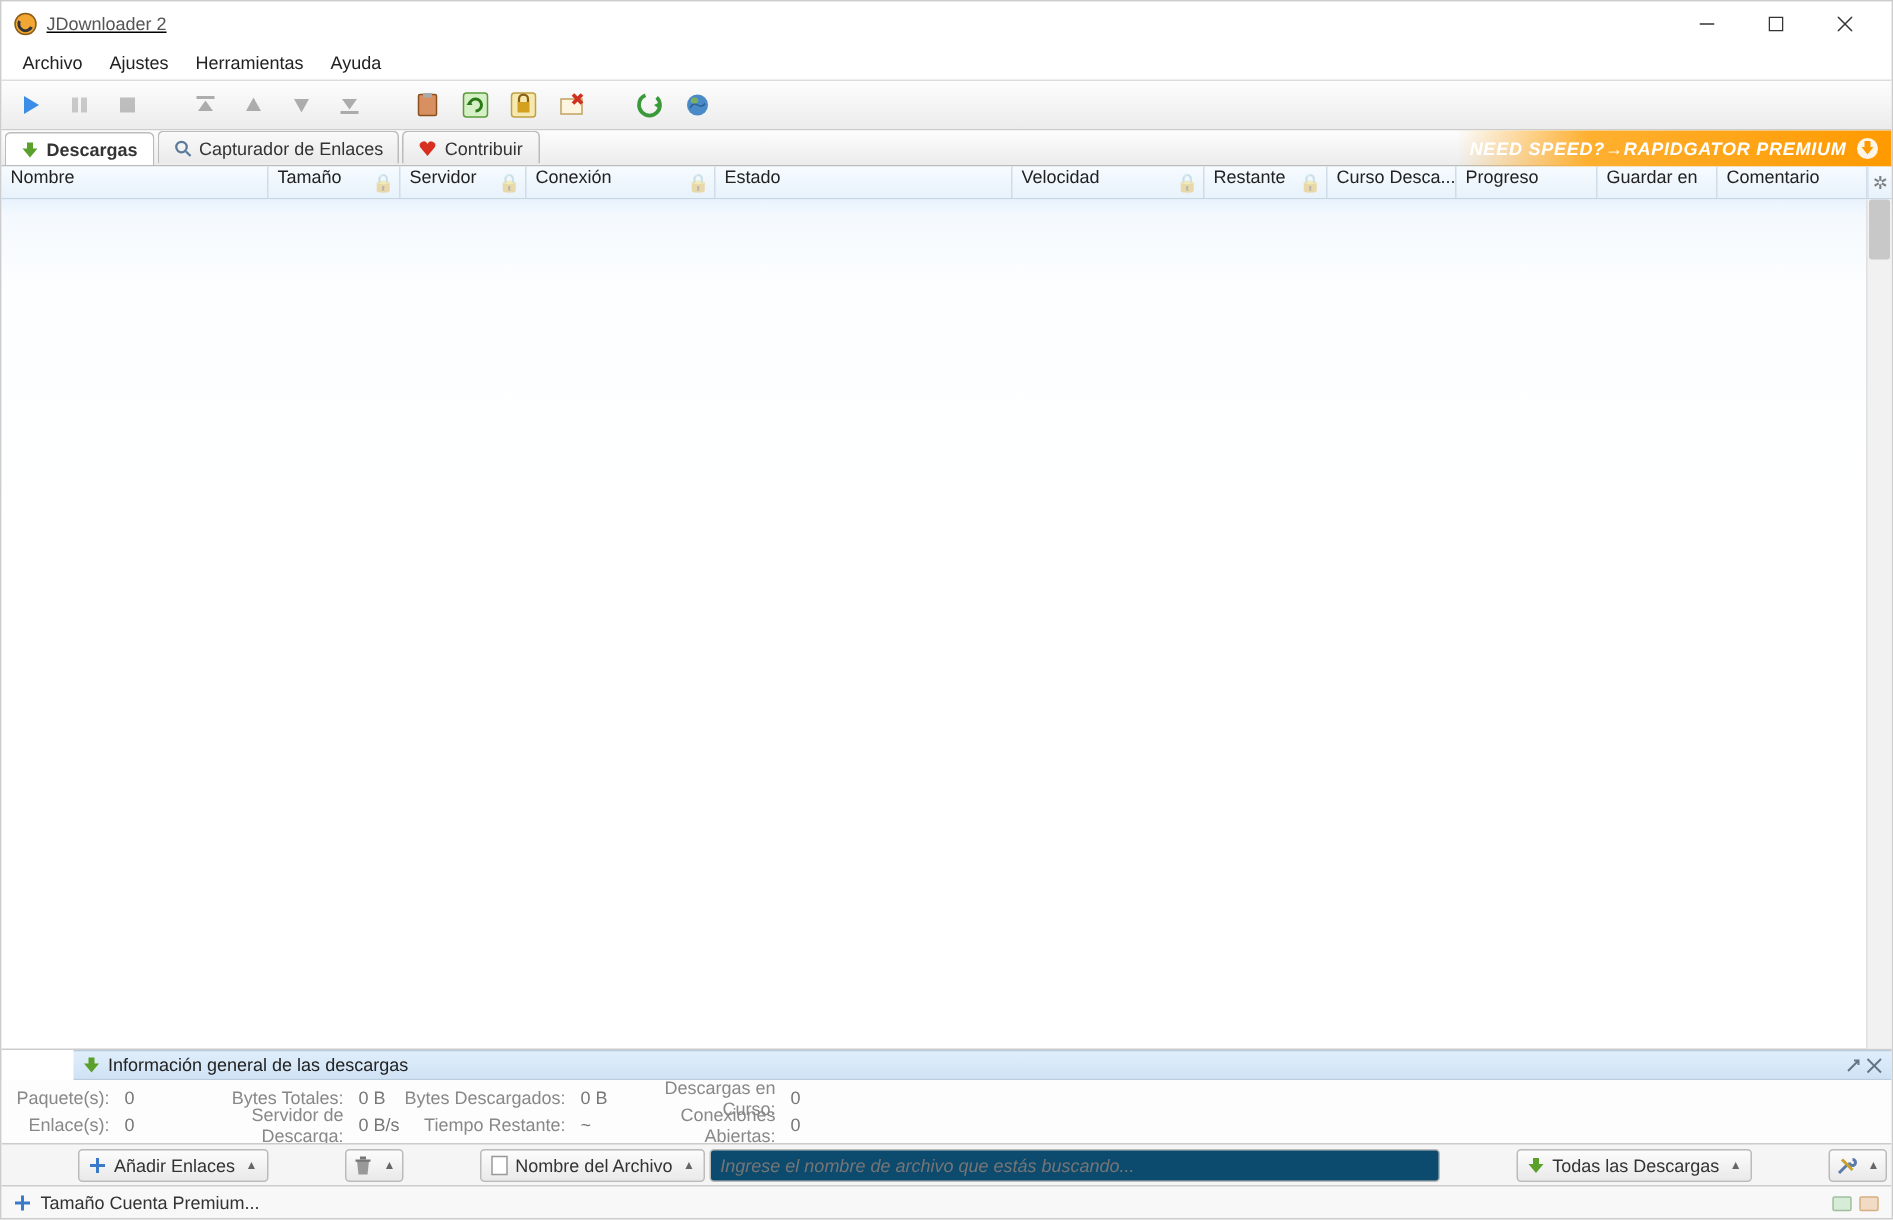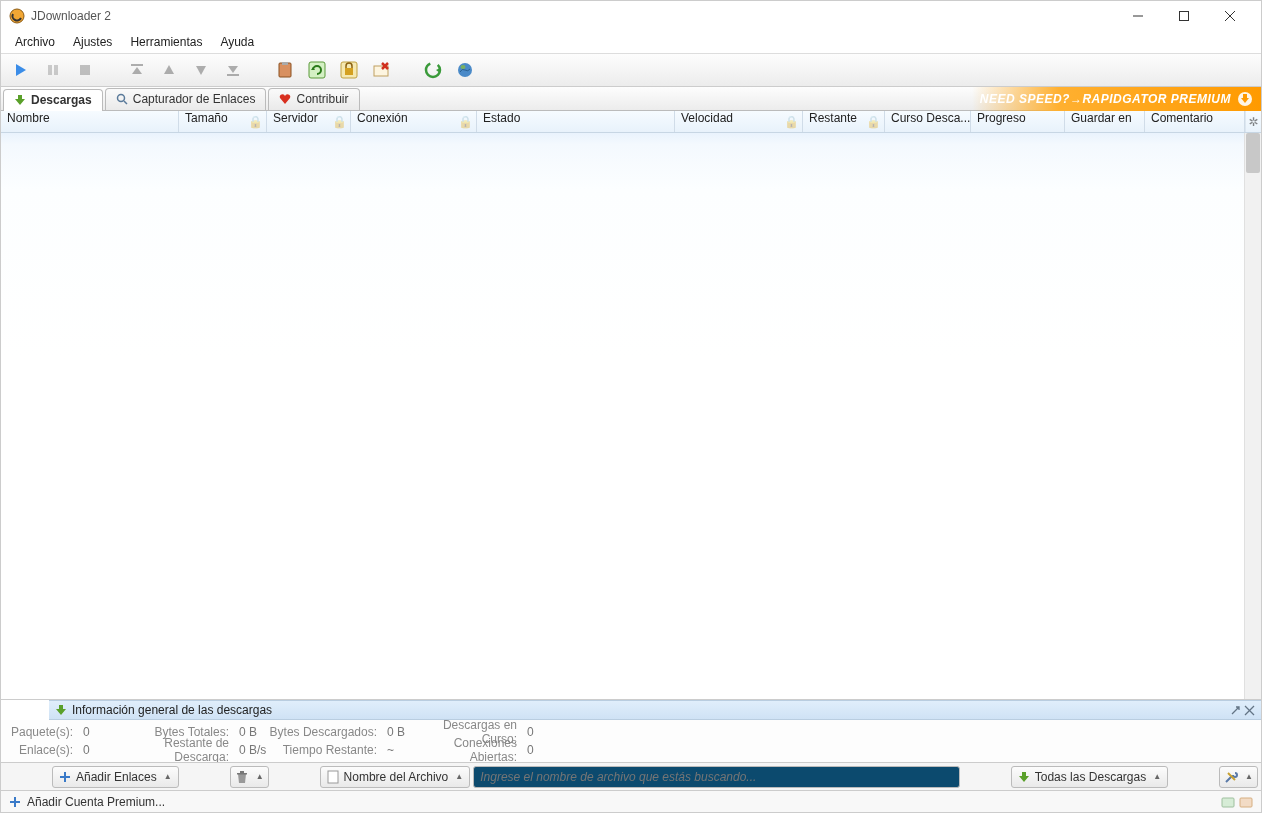--- a/index.html
+++ b/index.html
@@ -1,26 +1,26 @@
 <!DOCTYPE html>
 <html><head>
 <meta charset="utf-8">
 <style>
 * { margin:0; padding:0; box-sizing:border-box; font-family:"Segoe UI",Tahoma,sans-serif; font-size:12px; }
 body { background:#fff; width:1262px; height:813px; display:flex; flex-direction:column; overflow:hidden; border:1px solid #ccc; }
-.titlebar { height:30px; display:flex; align-items:center; padding:0 8px; background:#fff; }
+.titlebar { height:30px; display:flex; align-items:center; padding:0 8px; background:#fff;text-decoration:underline; }
 .titlebar .title { margin-left:6px; color:#555; }
 .winbtns { margin-left:auto; display:flex; }
 .winbtn { width:46px; height:30px; display:flex; align-items:center; justify-content:center; color:#555; }
 .menubar { height:22px; display:flex; align-items:center; padding:0 6px; gap:2px; background:#fff; }
 .menuitem { padding:2px 8px; color:#222;text-align:right; }
 .toolbar { height:34px; background:linear-gradient(#fdfdfd,#ececec); border-top:1px solid #ddd; border-bottom:1px solid #ccc; display:flex; align-items:center; padding:0 6px; gap:4px; }
 .tbtn { width:28px; height:28px; display:flex; align-items:center; justify-content:center; border-radius:2px; }
 .tsep { width:16px; }
-.tabbar { height:24px; display:flex; align-items:center; background:linear-gradient(#fdfdfd,#ececec); position:relative; border-bottom:1px solid #bbb; }
+.tabbar { height:24px; display:flex; align-items:flex-start; background:linear-gradient(#fdfdfd,#ececec); position:relative; border-bottom:1px solid #bbb; }
 .tab { height:22px; display:flex; align-items:center; gap:5px; padding:0 10px; border:1px solid #bbb; border-bottom:none; border-top-left-radius:4px; border-top-right-radius:4px; margin-left:2px; background:linear-gradient(#fafafa,#eaeaea); color:#333; }
 .tab.active { background:#fff; font-weight:bold; position:relative; top:1px; }
 .promo { position:absolute; right:0; top:0; height:24px; display:flex; align-items:center; padding:0 8px; font:italic bold 14px Arial; background:linear-gradient(to right, rgba(255,200,100,0), #ffb030 30%, #ff9a00); color:#fff; letter-spacing:0.5px; }
 .headerrow { height:22px; display:flex; background:linear-gradient(#f6fbff,#e8f2fb); border-bottom:1px solid #c7d6e4; color:#222; position:relative; }
 .hcol { display:flex; padding:0 6px; border-right:1px solid #d0dce8; position:relative; overflow:hidden; white-space:nowrap; }
 .lock { position:absolute; right:3px; top:4px; opacity:.35; }
 .gearcol { width:16px; display:flex; align-items:center; justify-content:center; border-left:1px solid #d0dce8; opacity:.55; }
 .listarea { flex:1; background:linear-gradient(to bottom,#e9f3fd 0%,#f4f9fe 2%,#fcfeff 10%,#ffffff 40%); position:relative; border-bottom:1px solid #ccc; }
 .scrolltrack { position:absolute; right:0; top:0; bottom:0; width:17px; background:#f1f1f1; border-left:1px solid #e0e0e0; }
 .scrollthumb { position:absolute; left:1px; right:1px; top:0; height:40px; background:#c8c8c8; border-radius:2px; }
@@ -274,21 +274,21 @@
     <span class="slabel" style="width:104px">Bytes Totales:</span>
     <span class="sval" style="width:40px">0 B</span>
     <span class="slabel" style="width:108px">Bytes Descargados:</span>
     <span class="sval" style="width:34px">0 B</span>
     <span class="slabel" style="width:106px">Descargas en Curso:</span>
     <span class="sval">0</span>
   </div>
   <div class="srow">
     <span class="slabel" style="width:64px">Enlace(s):</span>
     <span class="sval" style="width:52px">0</span>
-    <span class="slabel" style="width:104px">Restante de Descarga:</span>
+    <span class="slabel" style="width:104px">Servidor de Descarga:</span>
     <span class="sval" style="width:40px">0 B/s</span>
     <span class="slabel" style="width:108px">Tiempo Restante:</span>
     <span class="sval" style="width:34px">~</span>
     <span class="slabel" style="width:106px">Conexiones Abiertas:</span>
     <span class="sval">0</span>
   </div>
 </div>
 
 <div class="searchbar">
   <div class="sbbtn">
@@ -341,21 +341,21 @@
   </div>
 </div>
 
 <div class="statusbar">
   <span>
       <svg width="12" height="12">
         <line x1="6" y1="1" x2="6" y2="11" stroke="#3a7ac8" stroke-width="2"></line>
         <line x1="1" y1="6" x2="11" y2="6" stroke="#3a7ac8" stroke-width="2"></line>
       </svg>
     </span>
-  <span>Añadir Cuenta Premium...</span>
+  <span>Tamaño Cuenta Premium...</span>
   <div class="sicons">
     <span>
         <svg width="14" height="14">
           <rect x="1" y="3" width="12" height="9" rx="1" fill="#c8e8c8" stroke="#7aa87a"></rect>
         </svg>
       </span>
     <span>
         <svg width="14" height="14">
           <rect x="1" y="3" width="12" height="9" rx="1" fill="#f0d0b0" stroke="#c89050"></rect>
         </svg>

